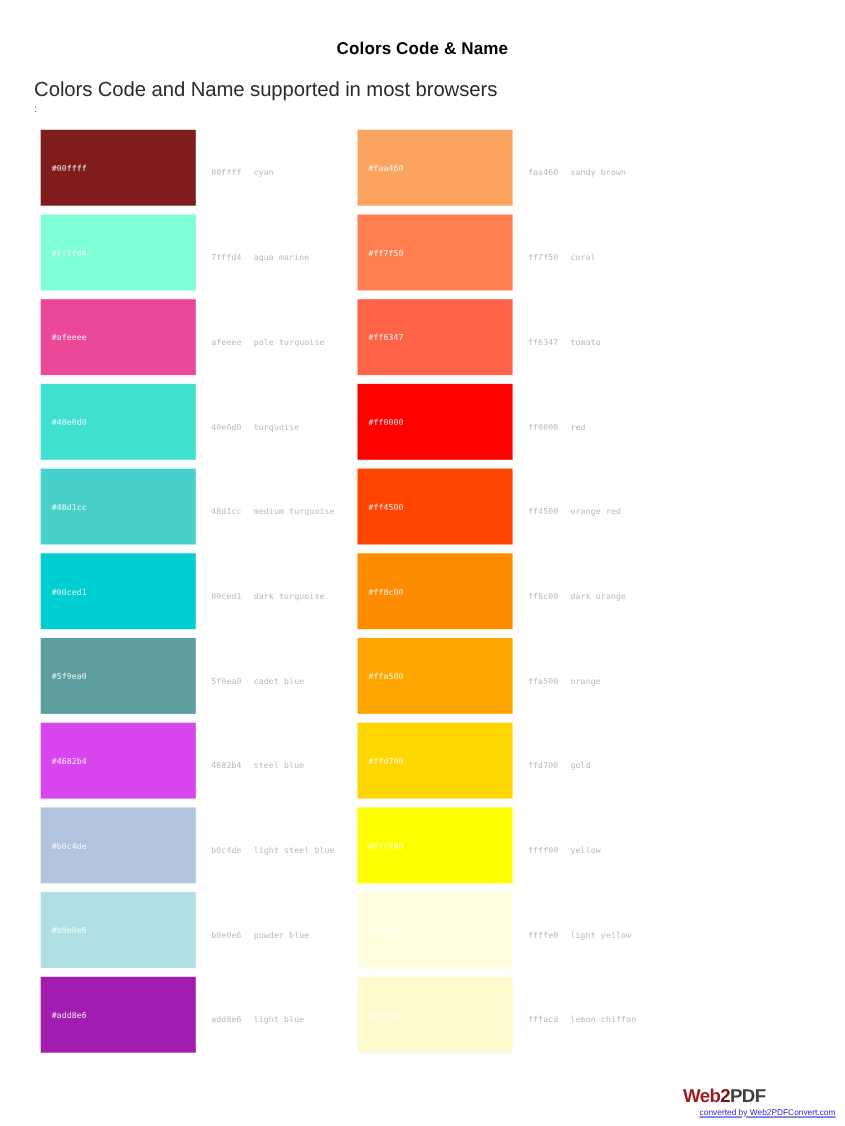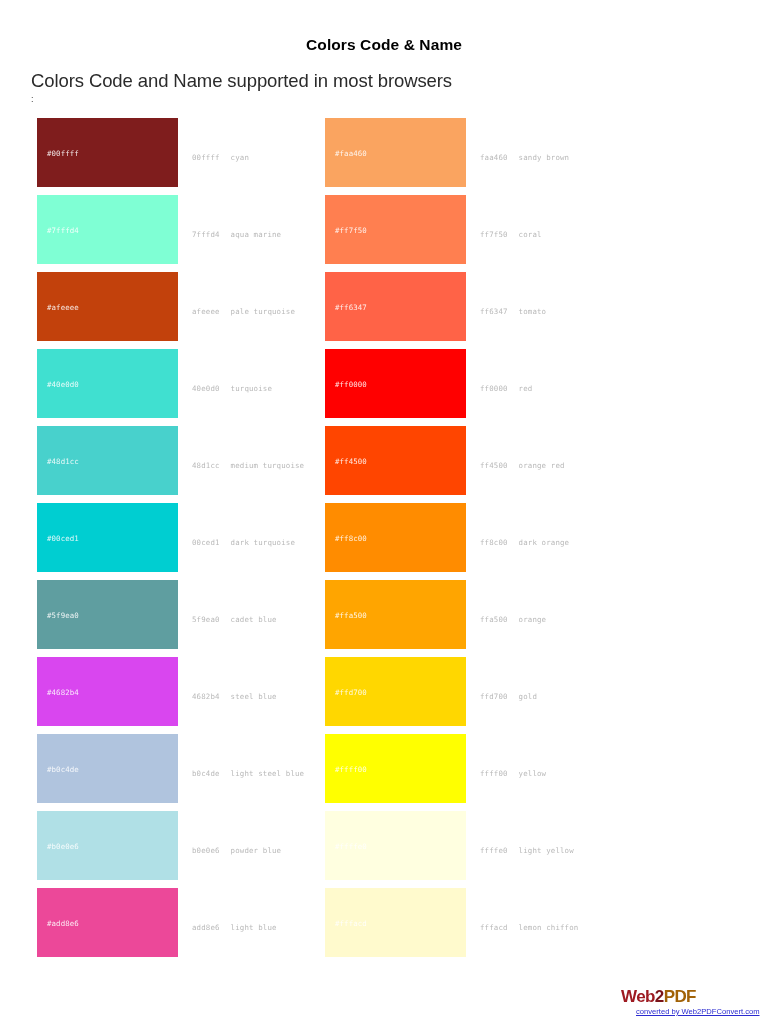--- a/index.html
+++ b/index.html
@@ -125,21 +125,21 @@
     font-weight: bold;
     font-size: 17px;
     line-height: 18px;
     letter-spacing: -0.6px;
     white-space: nowrap;
     text-align: left;
     padding-left: 18px;
   }
   .wm-web  { color: #9e1b22; }
   .wm-two  { color: #7a1419; }
-  .wm-pdf  { color: #a16207; }
+  .wm-pdf  { color: #404040; }
   .wm-link {
     display: block;
     margin-top: 1px;
     font-family: "Liberation Sans", sans-serif;
     font-size: 7.6px;
     color: #2a2ad0;
     text-decoration: underline;
     white-space: nowrap;
     text-align: left;
     padding-left: 33px;
@@ -164,21 +164,21 @@
           </div>
           <div class="meta"><span class="hex">00ffff</span><span class="nm">cyan</span></div>
         </div>
         <div class="row">
           <div class="swatch" style="background: rgb(127, 255, 212);">
             <div class="swatch-label">#7fffd4</div>
           </div>
           <div class="meta"><span class="hex">7fffd4</span><span class="nm">aqua marine</span></div>
         </div>
         <div class="row">
-          <div class="swatch" style="background: #c2410c; text-align: right;">
+          <div class="swatch" style="background: #ec4899; text-align: right;">
             <div class="swatch-label">#afeeee</div>
           </div>
           <div class="meta"><span class="hex">afeeee</span><span class="nm">pale turquoise</span></div>
         </div>
         <div class="row">
           <div class="swatch" style="background: rgb(64, 224, 208);">
             <div class="swatch-label">#40e0d0</div>
           </div>
           <div class="meta"><span class="hex">40e0d0</span><span class="nm">turquoise</span></div>
         </div>
@@ -212,21 +212,21 @@
           </div>
           <div class="meta"><span class="hex">b0c4de</span><span class="nm">light steel blue</span></div>
         </div>
         <div class="row">
           <div class="swatch" style="background: rgb(176, 224, 230);">
             <div class="swatch-label">#b0e0e6</div>
           </div>
           <div class="meta"><span class="hex">b0e0e6</span><span class="nm">powder blue</span></div>
         </div>
         <div class="row">
-          <div class="swatch" style="background: #ec4899;">
+          <div class="swatch" style="background: #a21caf;">
             <div class="swatch-label">#add8e6</div>
           </div>
           <div class="meta"><span class="hex">add8e6</span><span class="nm">light blue</span></div>
         </div>
       </div>
     <div class="column right" id="col-right">
         <div class="row">
           <div class="swatch" style="background: rgb(250, 164, 96);">
             <div class="swatch-label">#faa460</div>
           </div>

